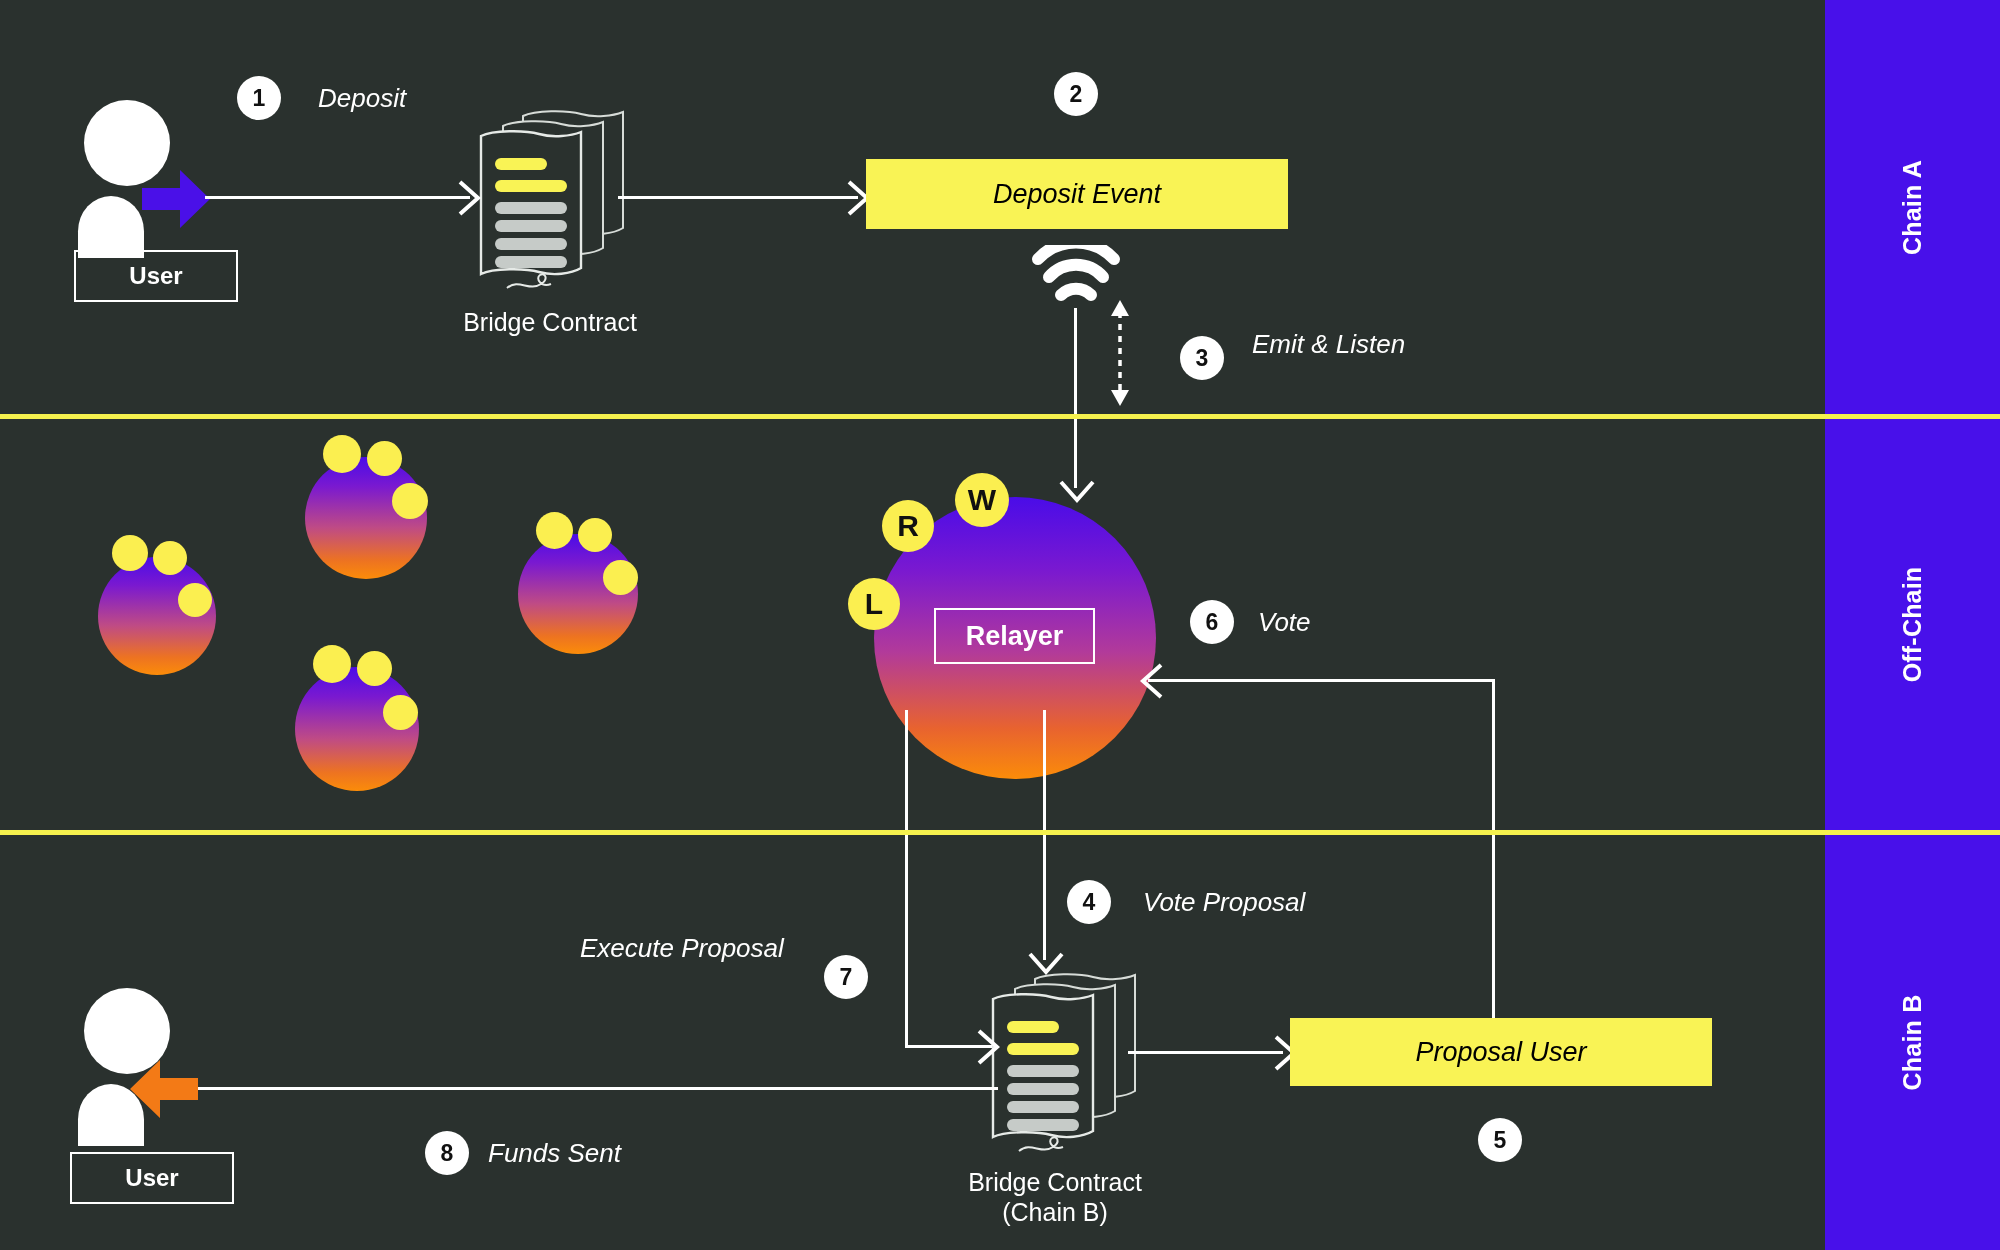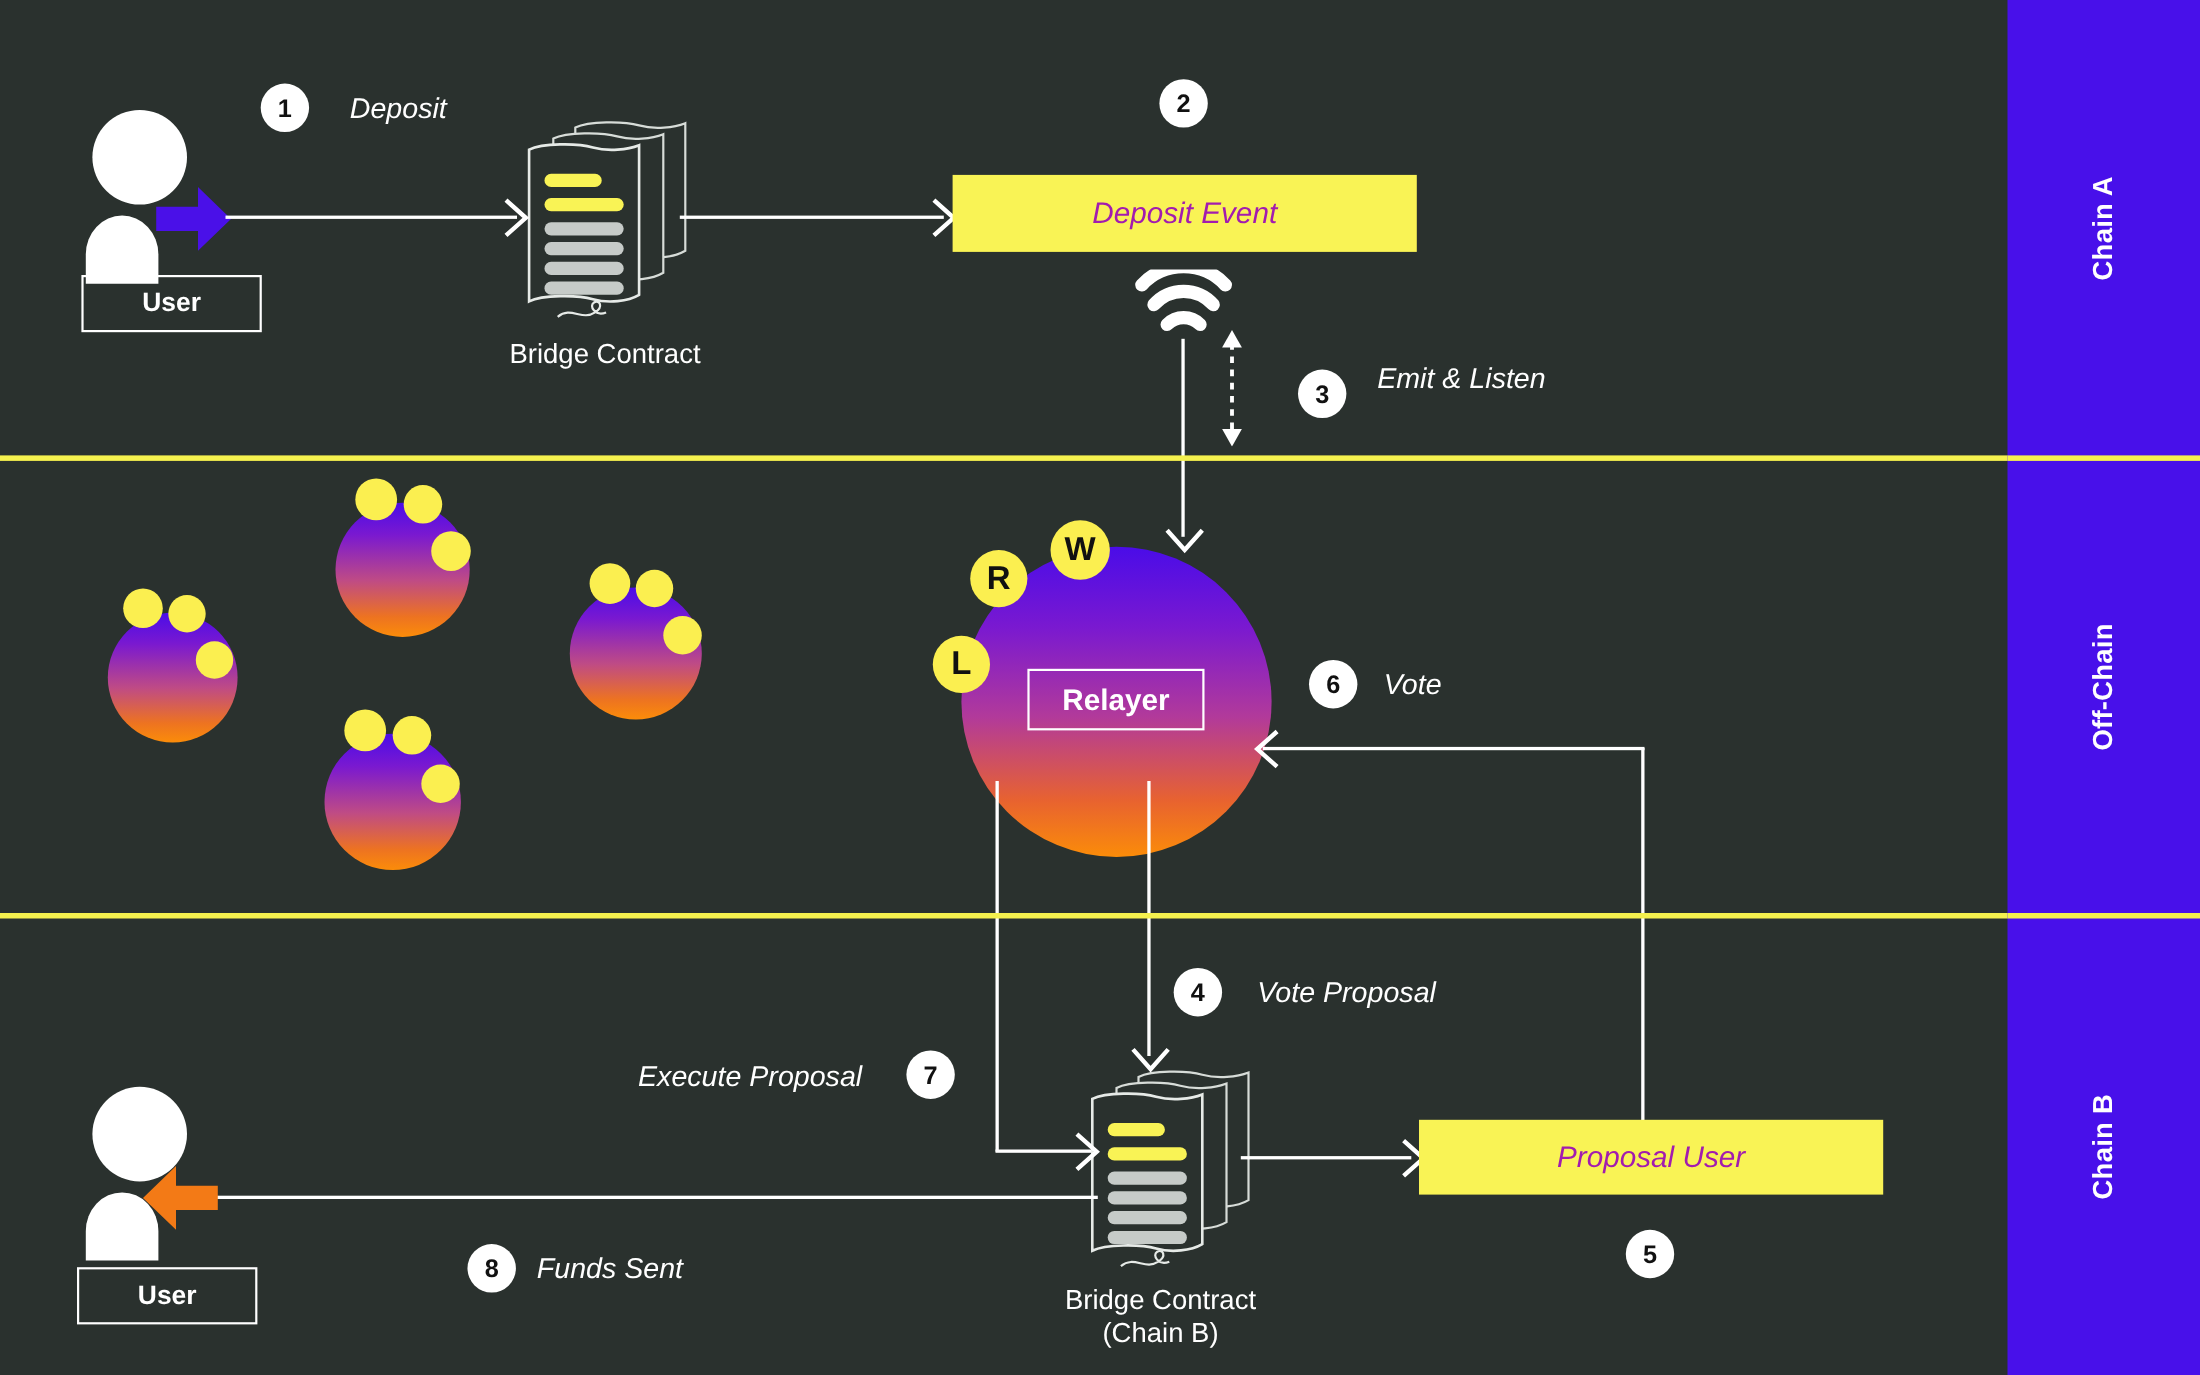--- a/index.html
+++ b/index.html
@@ -38,21 +38,21 @@
   .step{position:absolute;width:44px;height:44px;border-radius:50%;background:#ffffff;
         color:#111;font-weight:bold;font-size:23px;display:flex;align-items:center;justify-content:center;z-index:5;}
 
   
   .cap{position:absolute;color:#ffffff;font-style:italic;font-size:26px;white-space:nowrap;z-index:5;}
 
   
   .label{position:absolute;color:#ffffff;font-size:25px;text-align:center;white-space:nowrap;line-height:1.18;}
 
   
-  .eventbox{position:absolute;background:#f9f355;color:#a21caf;font-style:italic;font-size:27px;
+  .eventbox{position:absolute;background:#f9f355;color:#000000;font-style:italic;font-size:27px;
             display:flex;align-items:center;justify-content:center;z-index:4;}
 
   
   .ln{position:absolute;background:#ffffff;z-index:2;}
   .lnh{height:3px;}
   .lnv{width:3px;}
 
   
   .ah{position:absolute;z-index:3;}
 
@@ -197,21 +197,21 @@
 
   <div class="step" style="left:1067px;top:880px;">4</div>
   <div class="cap" style="left:1143px;top:887px;">Vote Proposal</div>
 
   <div class="ln lnv" style="left:905px;top:710px;height:337px;"></div>
   <div class="ln lnh" style="left:905px;top:1045px;width:87px;"></div>
   <svg class="ah" style="left:975px;top:1027px;" width="30" height="40" viewBox="0 0 30 40">
     <path d="M4,4 L22,20 L4,36" fill="none" stroke="#ffffff" stroke-width="4"></path>
   </svg>
 
-  <div class="cap" style="left:580px;top:963px;">Execute Proposal</div>
+  <div class="cap" style="left:580px;top:933px;">Execute Proposal</div>
   <div class="step" style="left:824px;top:955px;">7</div>
 
   <div class="docstack" style="left:975px;top:960px;width:175px;height:200px;">
     <svg width="175" height="200" viewBox="0 0 175 190">
       <path d="M60,14 C72,8 104,8 118,12 C132,16 150,14 160,10 L160,126 C150,132 132,134 118,130 C104,126 72,126 60,132 Z" fill="#2a312e" stroke="#d7dcd8" stroke-width="2"></path>
       <path d="M40,24 C52,18 84,18 98,22 C112,26 130,24 140,20 L140,146 C130,152 112,154 98,150 C84,146 52,146 40,152 Z" fill="#2a312e" stroke="#d7dcd8" stroke-width="2"></path>
       <path d="M18,34 C30,28 62,28 76,32 C90,36 108,34 118,30 L118,166 C108,172 90,174 76,170 C62,166 30,166 18,172 Z" fill="#2a312e" stroke="#e6eae7" stroke-width="2.4"></path>
       <rect x="32" y="56" width="52" height="12" rx="6" fill="#f9f355"></rect>
       <rect x="32" y="78" width="72" height="12" rx="6" fill="#f9f355"></rect>
       <rect x="32" y="100" width="72" height="12" rx="6" fill="#c6cbc8"></rect>

